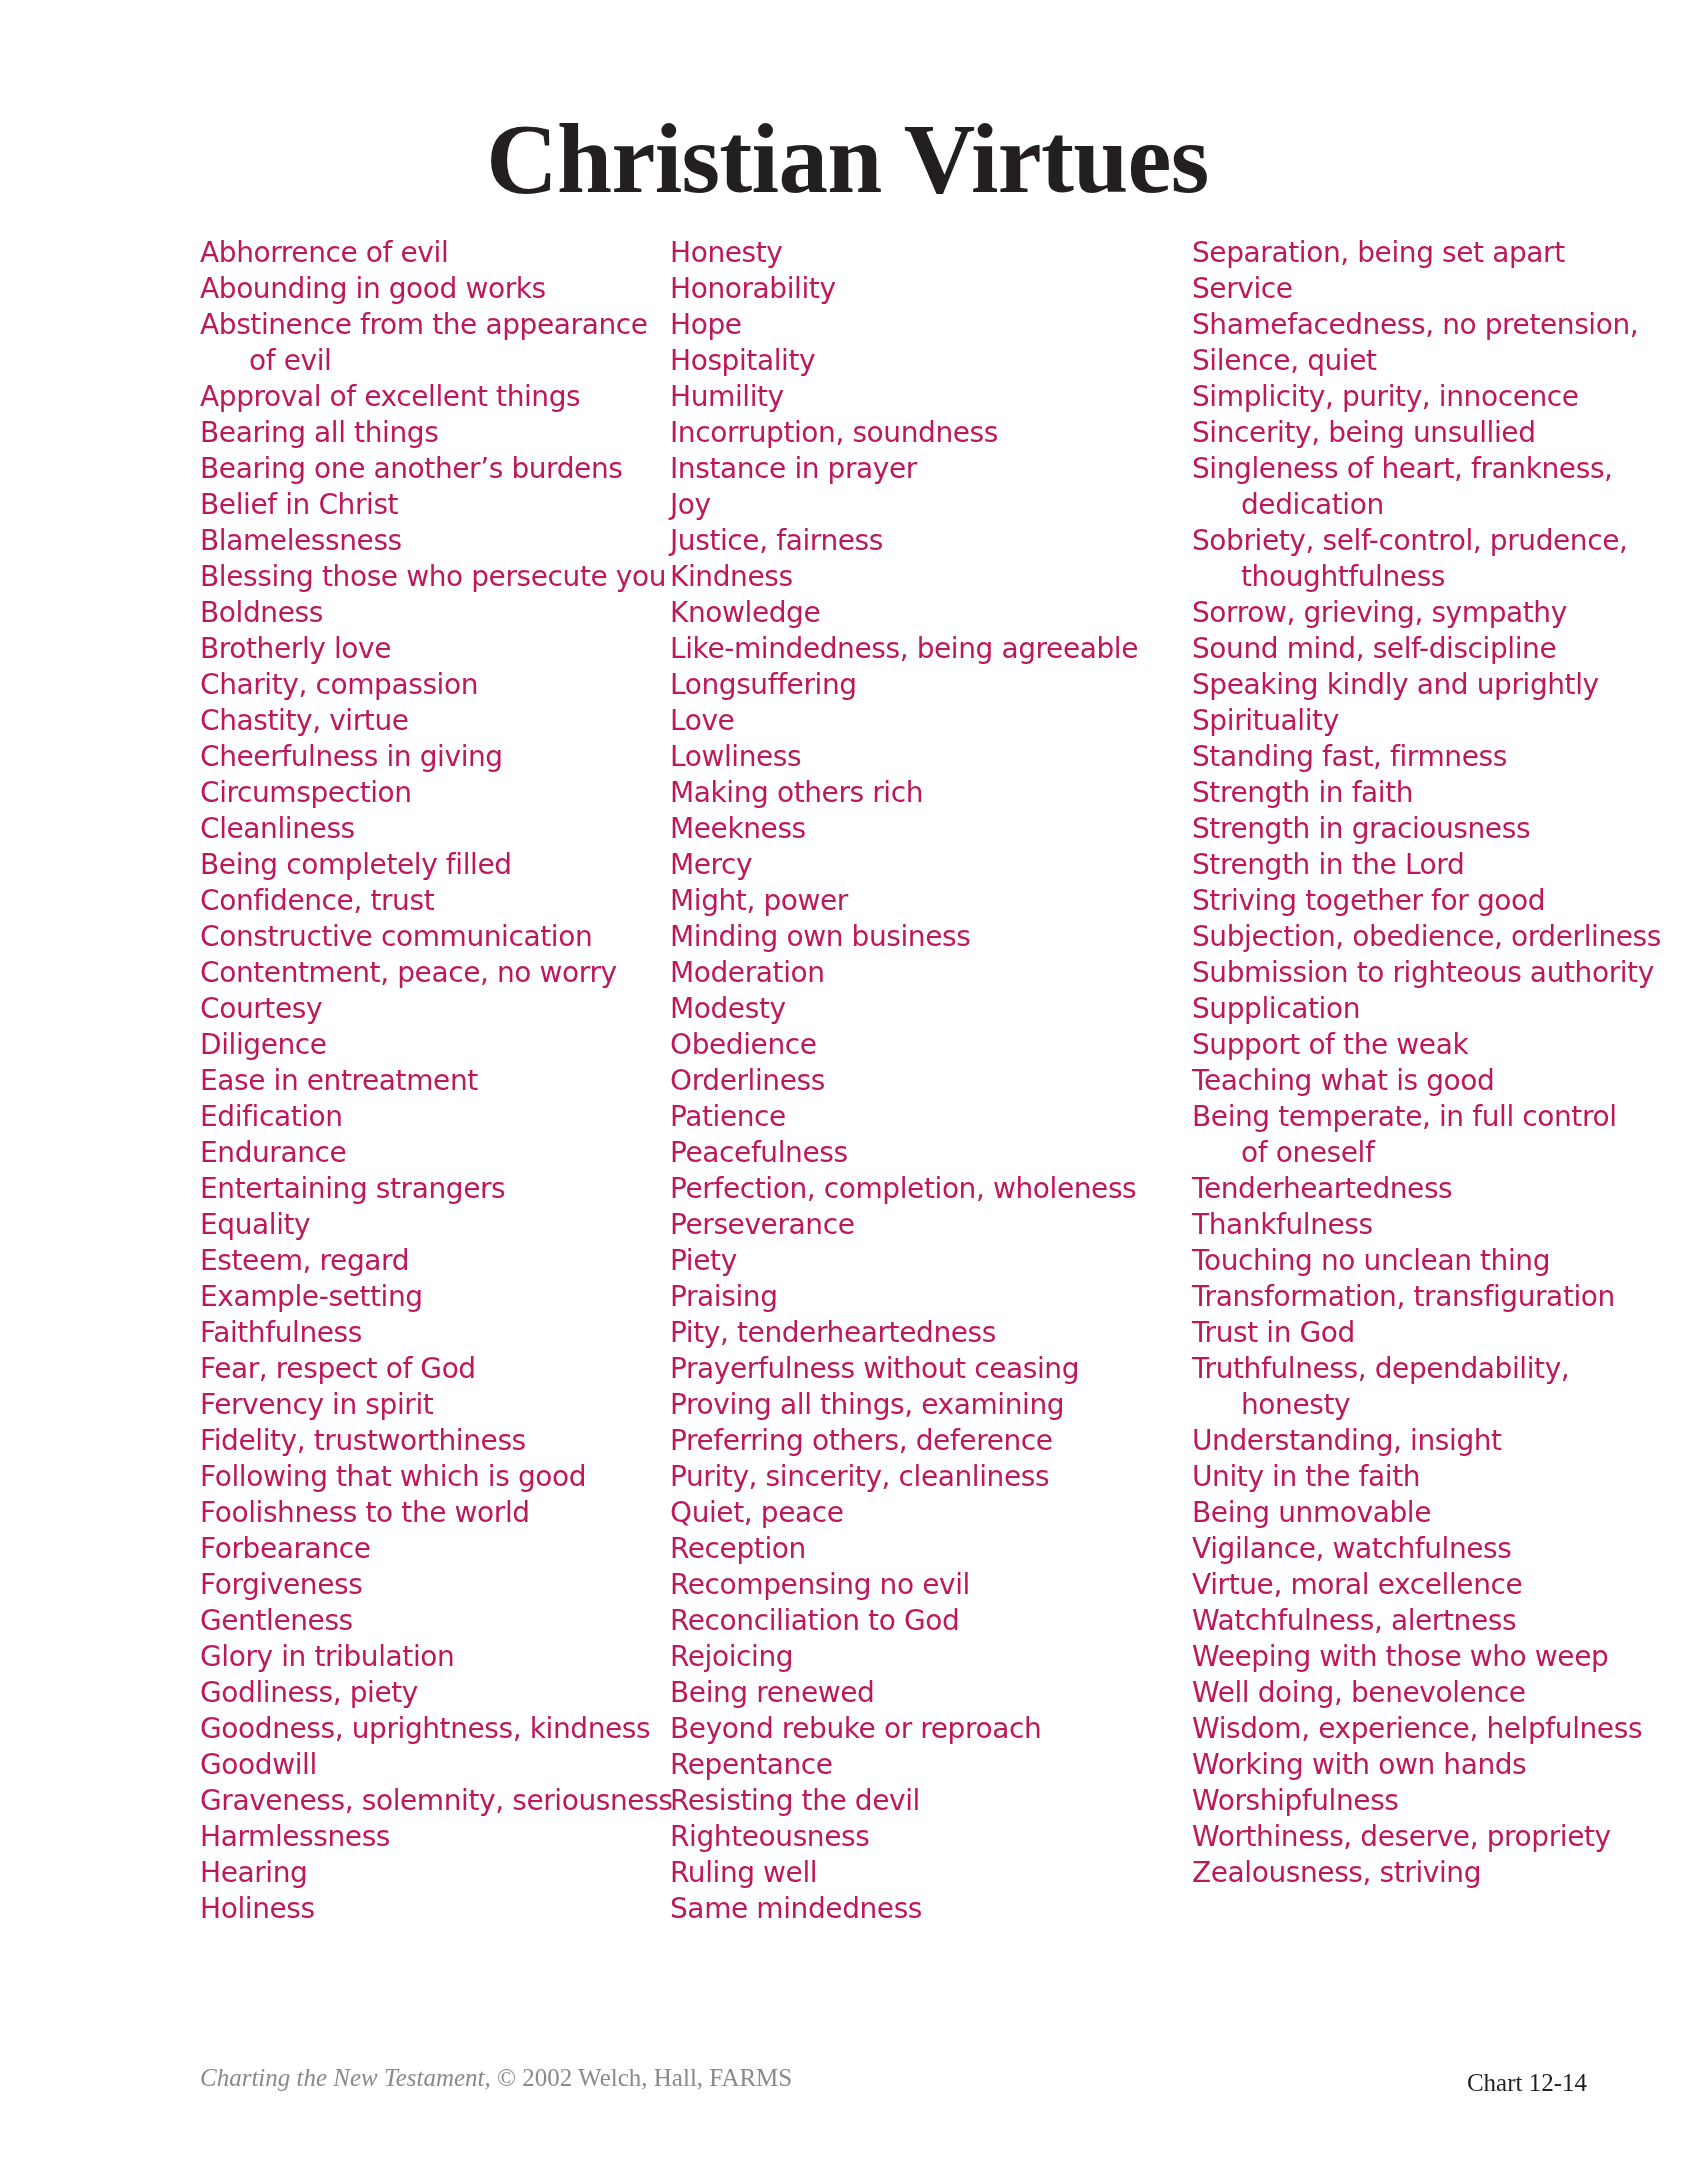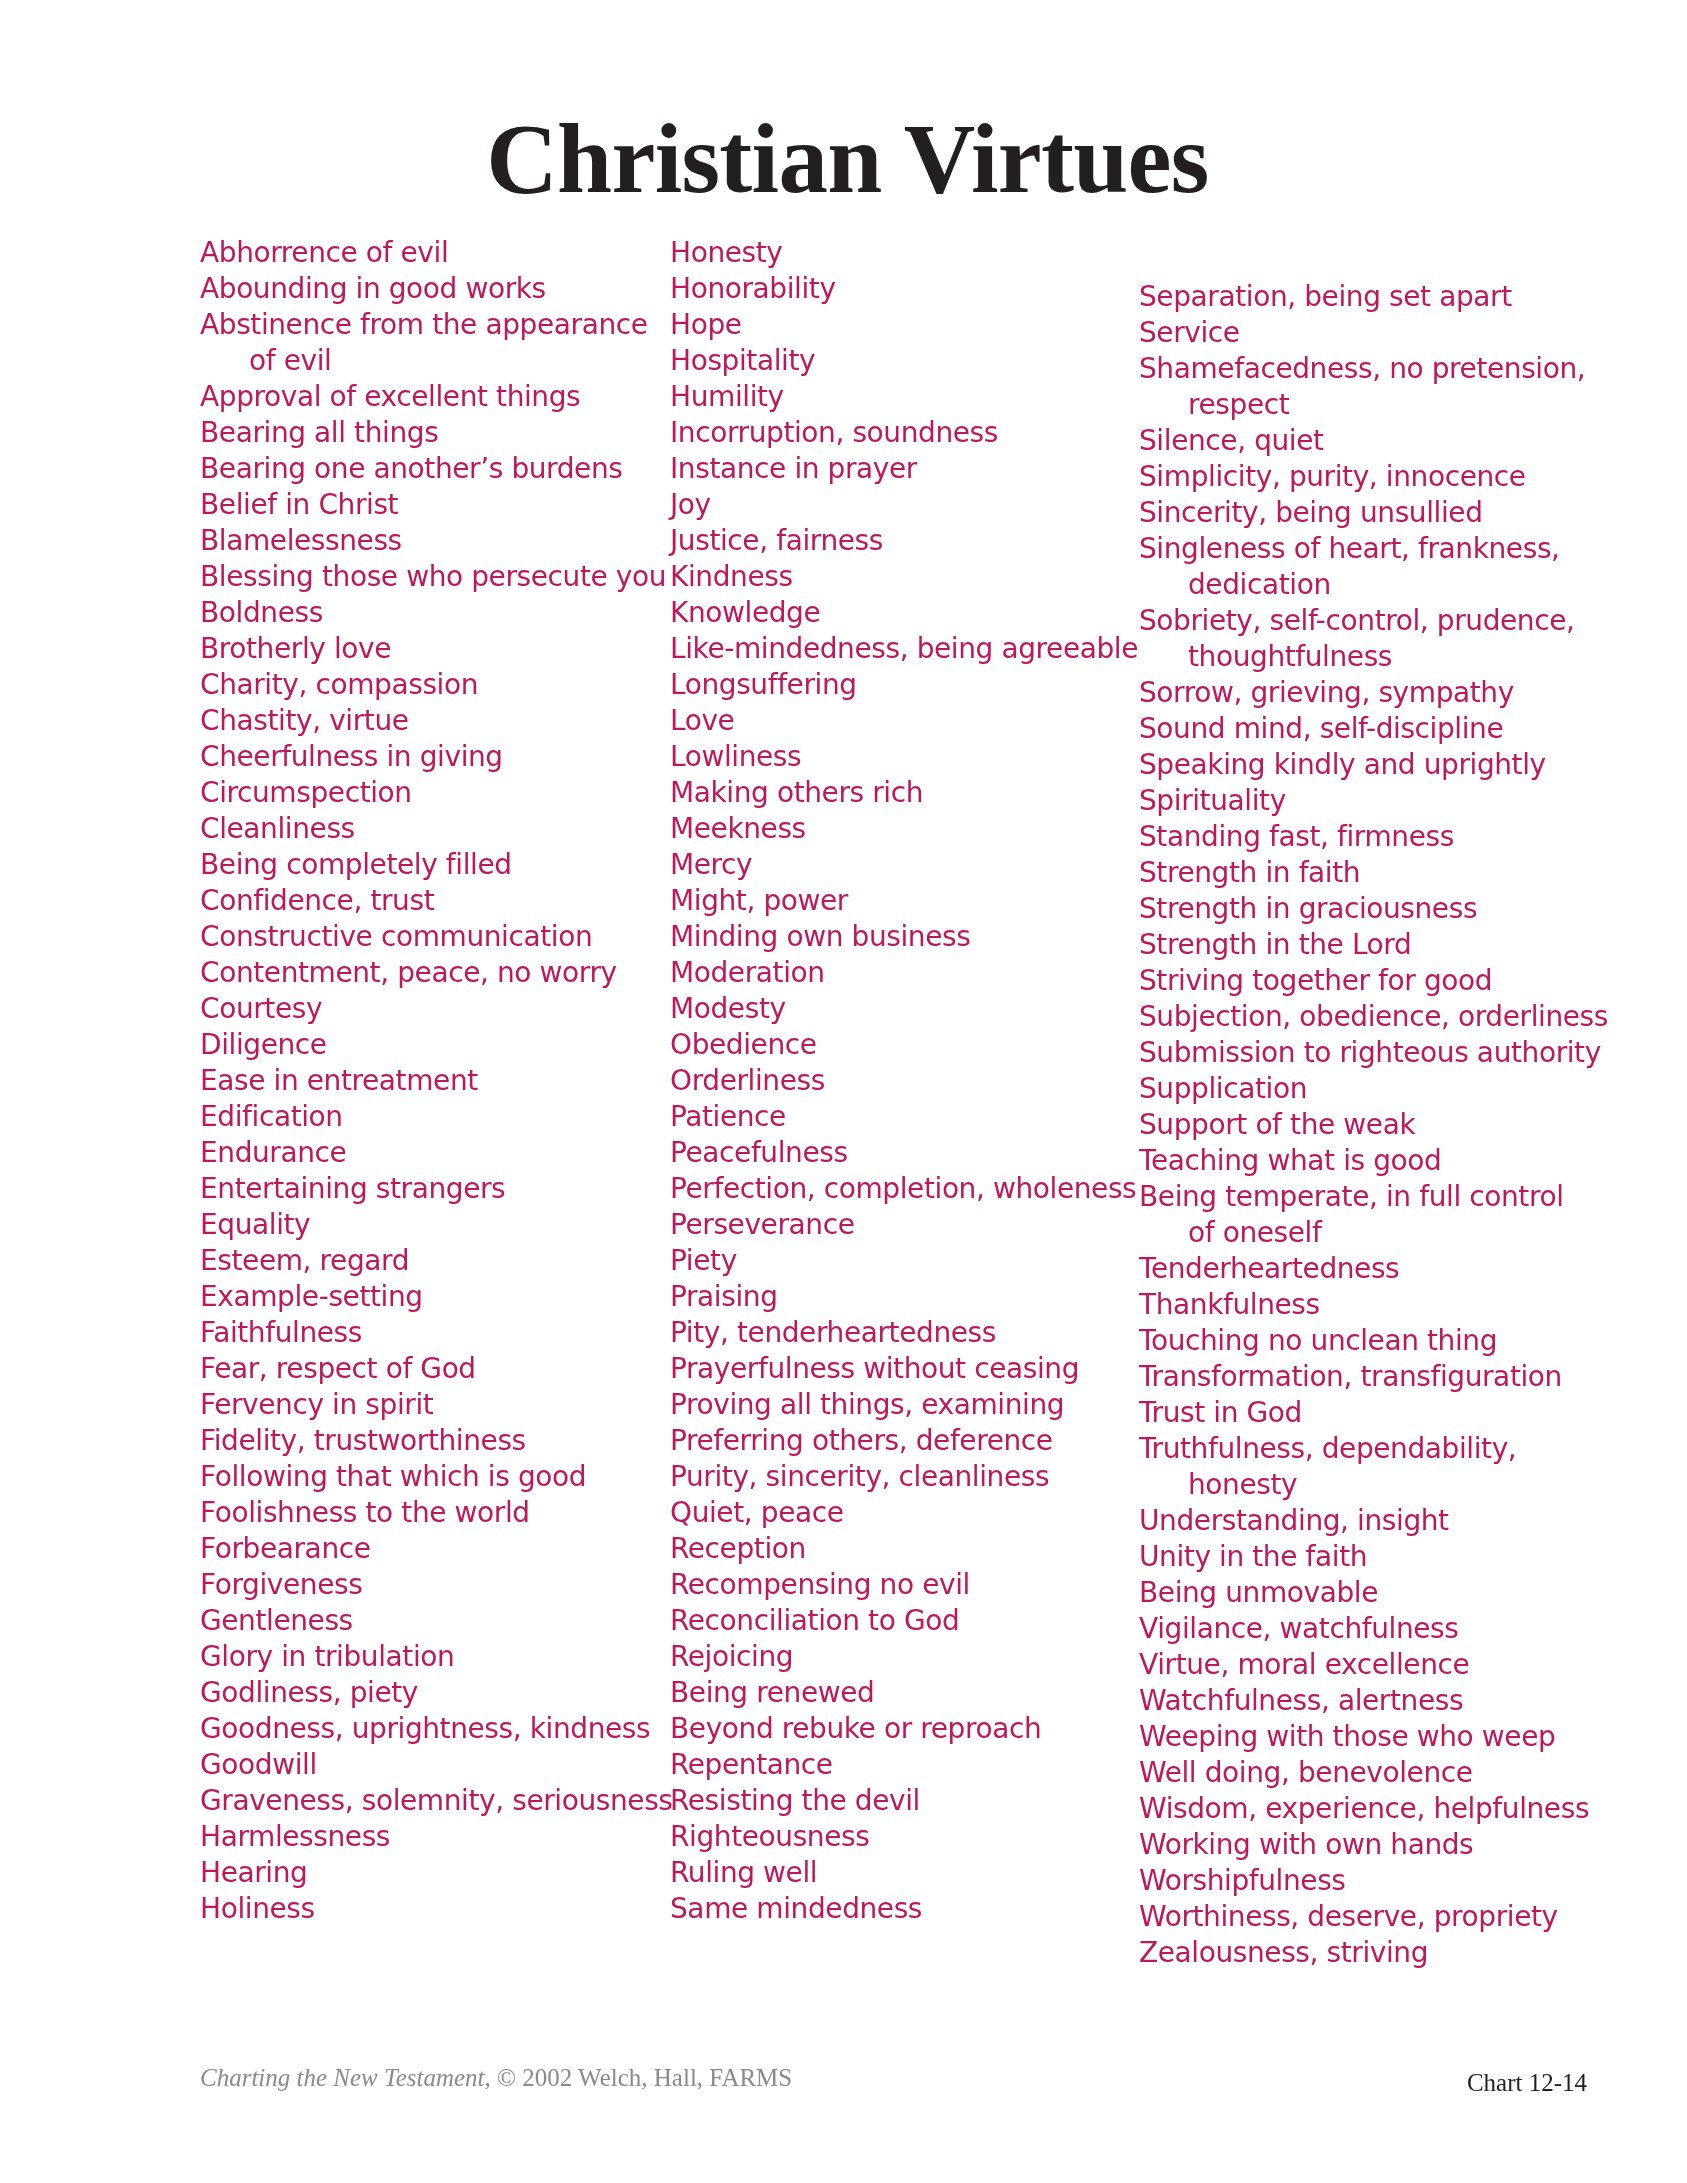--- a/index.html
+++ b/index.html
@@ -42,21 +42,21 @@
       margin: 0;
       padding: 0;
       font-family: "DejaVu Sans", "Liberation Sans", sans-serif;
       font-size: 28px;
       line-height: 36px;
       color: #be185d;
       font-weight: normal;
     }
     .col-1 { left: 200px; width: 463px; }
     .col-2 { left: 670px; width: 463px; }
-    .col-3 { left: 1139px; width: 476px; margin-top: 44px; }
+    .col-3 { left: 1192px; width: 476px; }
     .col li {
       white-space: nowrap;
       letter-spacing: -0.4px;
     }
     .col li .cont {
       display: block;
       padding-left: 49px;
     }
     .footer-left {
       position: absolute;
@@ -176,21 +176,21 @@
       <li><span>Beyond rebuke or reproach</span></li>
       <li><span>Repentance</span></li>
       <li><span>Resisting the devil</span></li>
       <li><span>Righteousness</span></li>
       <li><span>Ruling well</span></li>
       <li><span>Same mindedness</span></li>
     </ul>
   <ul class="col col-3">
       <li><span>Separation, being set apart</span></li>
       <li><span>Service</span></li>
-      <li><span>Shamefacedness, no pretension,</span><span class="cont">respect</span></li>
+      <li><span>Shamefacedness, no pretension,</span></li>
       <li><span>Silence, quiet</span></li>
       <li><span>Simplicity, purity, innocence</span></li>
       <li><span>Sincerity, being unsullied</span></li>
       <li><span>Singleness of heart, frankness,</span><span class="cont">dedication</span></li>
       <li><span>Sobriety, self-control, prudence,</span><span class="cont">thoughtfulness</span></li>
       <li><span>Sorrow, grieving, sympathy</span></li>
       <li><span>Sound mind, self-discipline</span></li>
       <li><span>Speaking kindly and uprightly</span></li>
       <li><span>Spirituality</span></li>
       <li><span>Standing fast, firmness</span></li>

